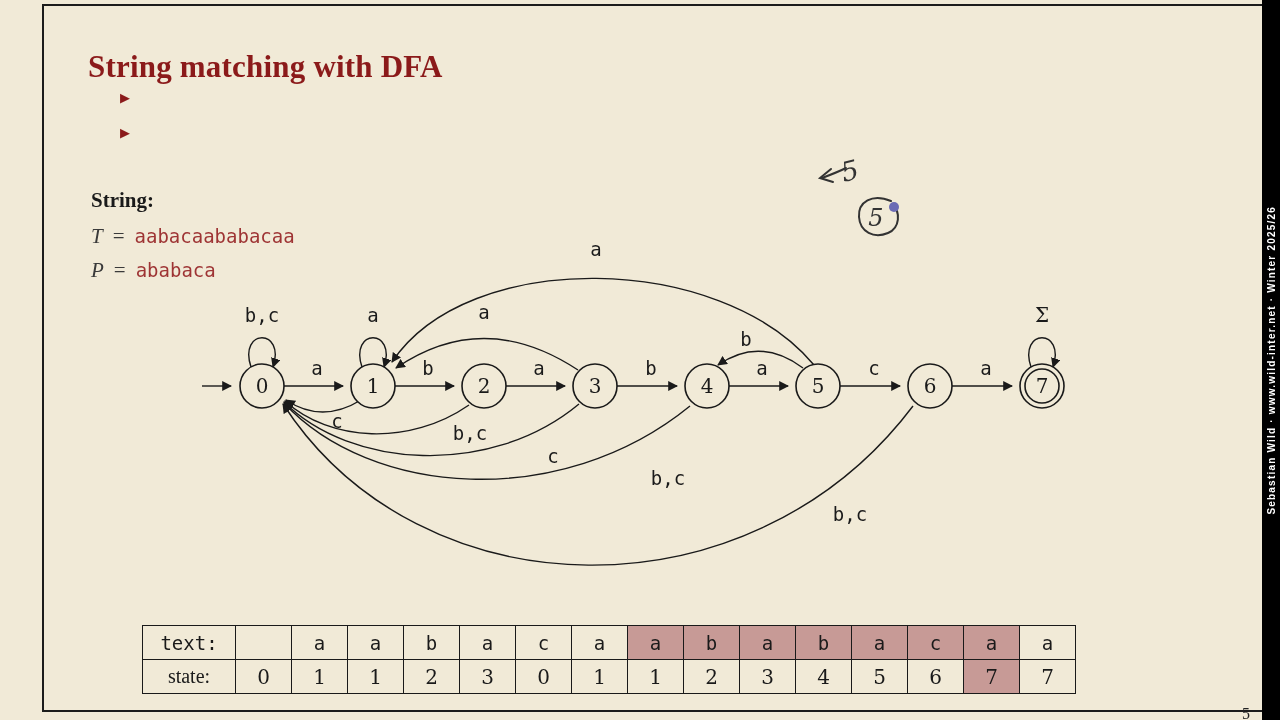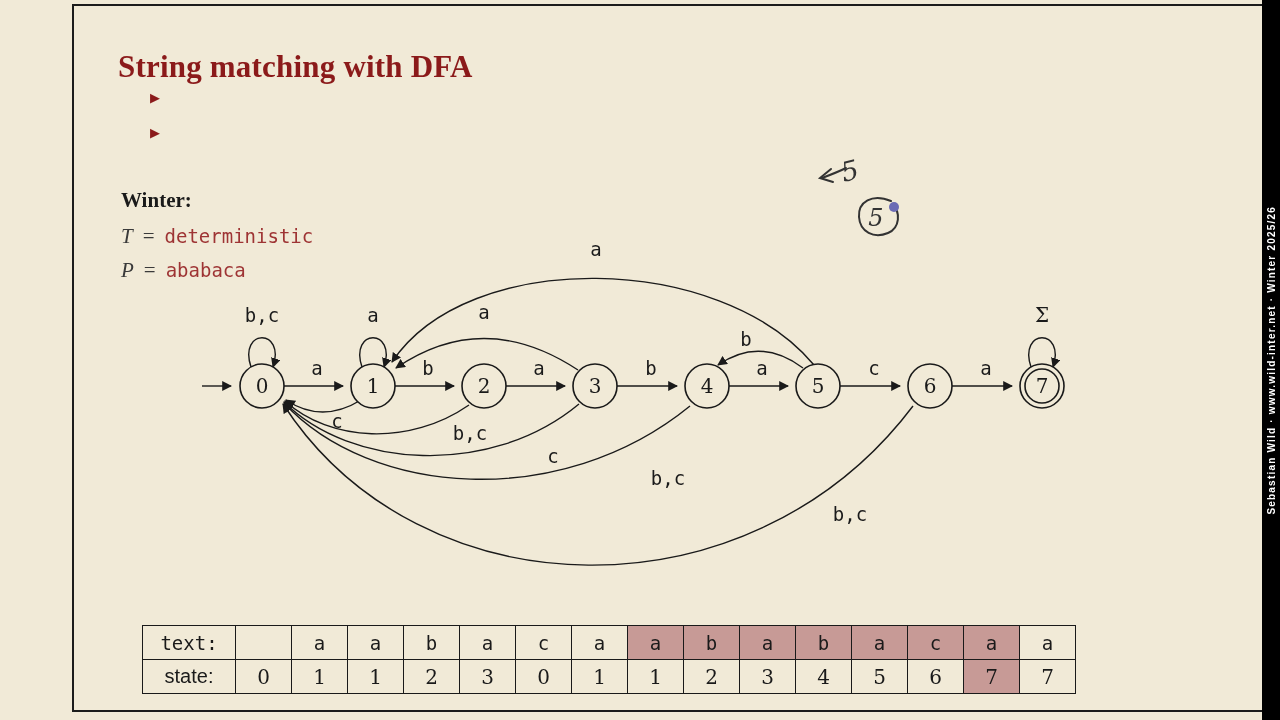--- a/index.html
+++ b/index.html
@@ -1,21 +1,21 @@
 <!DOCTYPE html>
 <html><head>
 <meta charset="utf-8">
 <style>
   html,body { margin:0; padding:0; }
   .stage {
     position:relative; width:1280px; height:720px;
     background:#f1ead7; overflow:hidden;
     font-family:"Liberation Serif", serif; color:#1a1a1a;
   }
-  .abs { position:absolute;margin-left:30px; }
+  .abs { position:absolute; }
 
   
   .border-top    { left:42px;  top:4px;   width:1220px; height:2px; background:#1c1c1c; }
   .border-left   { left:42px;  top:4px;   width:2px;    height:708px; background:#1c1c1c; }
   .border-bottom { left:42px;  top:710px; width:1220px; height:2px; background:#1c1c1c; }
 
   
   .credit-bar { right:0; top:0; width:18px; height:720px; background:#000;
                 display:flex; align-items:center; justify-content:center; }
   .credit-text {
@@ -54,42 +54,42 @@
   .inktxt { font-family:"DejaVu Serif", serif; font-style:italic; fill:#333; text-anchor:middle; }
 
   
   table.trace { position:absolute; left:142px; top:625px; border-collapse:collapse;border-radius:24px; }
   .trace td {
     border:1.5px solid #1a1a1a; width:55px; height:33px;
     text-align:center; vertical-align:middle; padding:0;
     font-family:"DejaVu Serif", serif; font-size:20px;
   }
   .trace tr.text-row td { font-family:"DejaVu Sans Mono", monospace; font-size:19px; }
-  .trace td.lab { width:92px; font-family:Liberation Sans, sans-serif; font-size:20px; }
+  .trace td.lab { width:92px; font-family:Liberation Serif, serif; font-size:20px; }
   .trace td.hl { background:#c79a96; }
 </style>
 </head>
 <body>
 
 <div class="stage">
 
   <h1 class="abs title">String matching with DFA</h1>
 
   <div class="abs bullets">
     <div class="bullet">
       <span class="tri">▶</span>
     </div>
     <div class="bullet">
       <span class="tri">▶</span>
     </div>
   </div>
 
-  <div class="abs example-label">Winter:</div>
+  <div class="abs example-label">String:</div>
   <div class="abs ex-line t-line">
-    <span class="mathvar">T</span><span class="eq">=</span><span class="tt">deterministic</span>
+    <span class="mathvar">T</span><span class="eq">=</span><span class="tt">aabacaababacaa</span>
   </div>
   <div class="abs ex-line p-line">
     <span class="mathvar">P</span><span class="eq">=</span><span class="tt">ababaca</span>
   </div>
 
   <svg class="overlay" width="1280" height="720" viewBox="0 0 1280 720">
     <defs>
       <marker id="arr" viewBox="0 0 10 10" refX="9" refY="5" markerWidth="7" markerHeight="7" orient="auto">
         <path d="M0,0 L10,5 L0,10 z" fill="#1a1a1a"></path>
       </marker>

